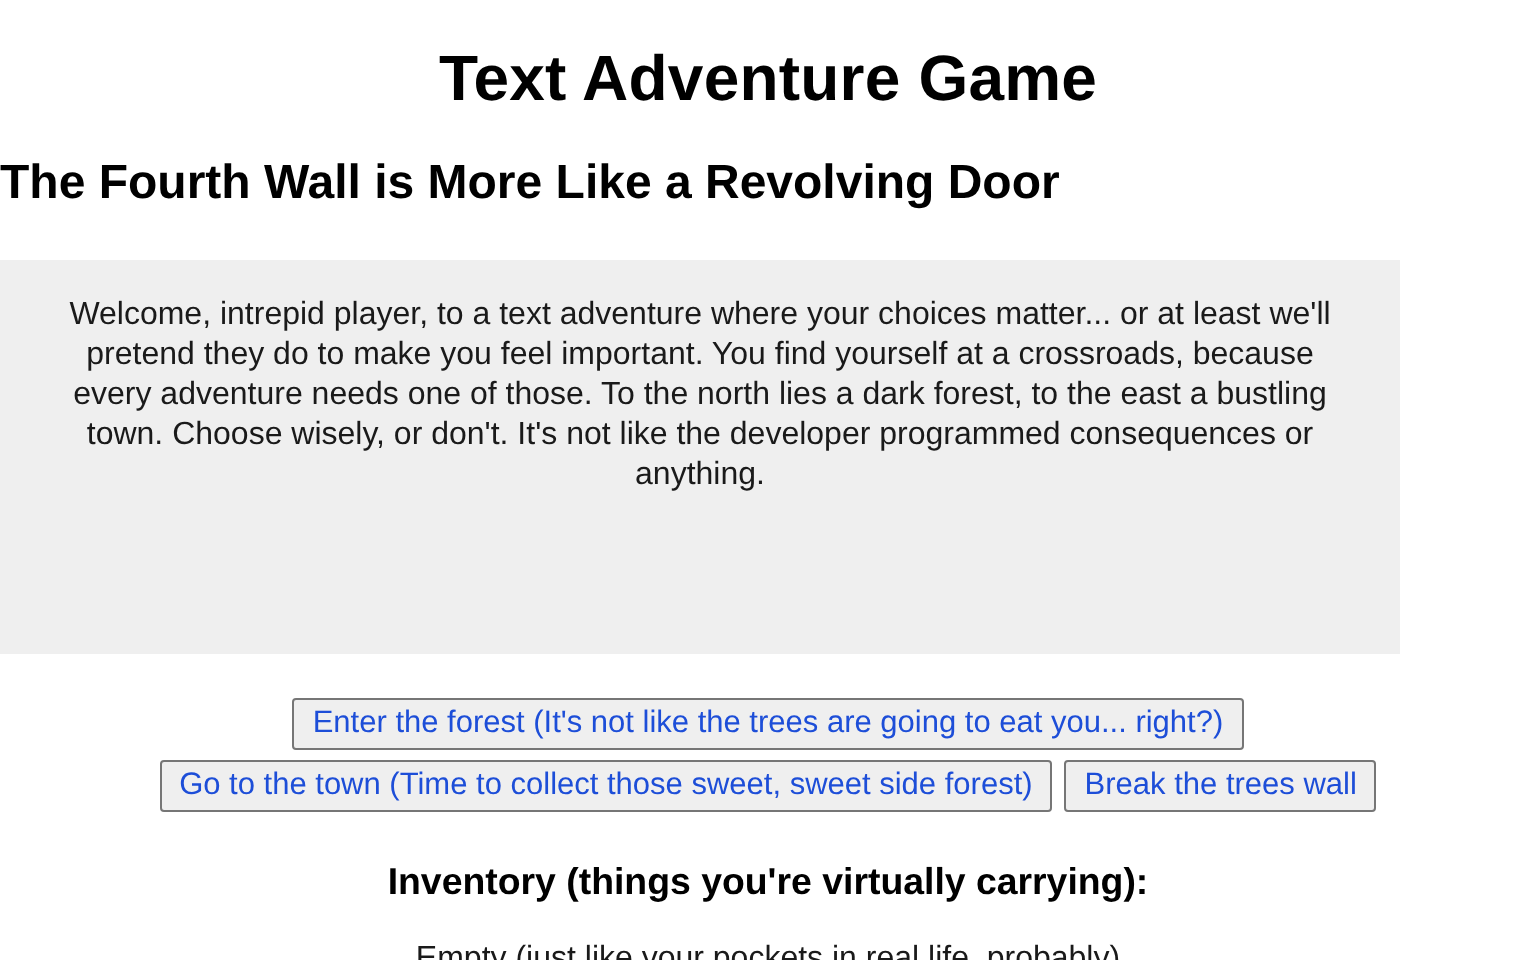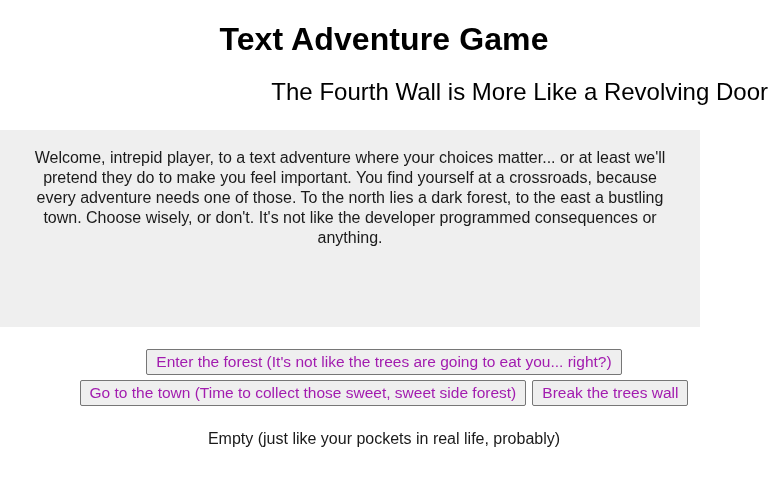--- a/index.html
+++ b/index.html
@@ -31,22 +31,22 @@
     font-weight: bold;
     text-align: center;
     letter-spacing: 0.1px;
   }
 
   .game-subtitle {
     margin: 0;
     padding-top: 20px;
     font-size: 24px;
     line-height: 28px;
-    font-weight: normal;
-    text-align: right;
+    font-weight: bold;
+    text-align: left;
   }
 
   
   .story-panel {
     margin-top: 24px;
     width: 700px;
     height: 197px;
     background: #efefef;
     box-sizing: border-box;
     padding: 18px 22px 0 22px;
@@ -66,21 +66,21 @@
     padding-top: 22px;
     text-align: center;
     font-size: 0;
   }
 
   .choice-button {
     display: inline-block;
     font-family: "Liberation Sans", sans-serif;
     font-size: 15.5px;
     line-height: 17px;
-    color: #a21caf;
+    color: #1d4ed8;
     background: #efefef;
     border: 1px solid #767676;
     border-radius: 2px;
     padding: 3px 9px 4px 9px;
     margin: 0 3px 5px 3px;
     cursor: pointer;
     vertical-align: top;
     white-space: nowrap;
   }
 
@@ -113,16 +113,17 @@
   <h2 class="game-subtitle">The Fourth Wall is More Like a Revolving Door</h2>
 
   <div class="story-panel">
     <p class="story-text">Welcome, intrepid player, to a text adventure where your choices matter... or at least we'll pretend they do to make you feel important. You find yourself at a crossroads, because every adventure needs one of those. To the north lies a dark forest, to the east a bustling town. Choose wisely, or don't. It's not like the developer programmed consequences or anything.</p>
   </div>
 
   <div class="choices">
     <button class="choice-button">Enter the forest (It's not like the trees are going to eat you... right?)</button><button class="choice-button">Go to the town (Time to collect those sweet, sweet side forest)</button><button class="choice-button">Break the trees wall</button>
   </div>
 
+  <h3 class="inventory-heading">Inventory (things you're virtually carrying):</h3>
 
   <p class="inventory-status">Empty (just like your pockets in real life, probably)</p>
 
 </div>
 
 </body></html>

